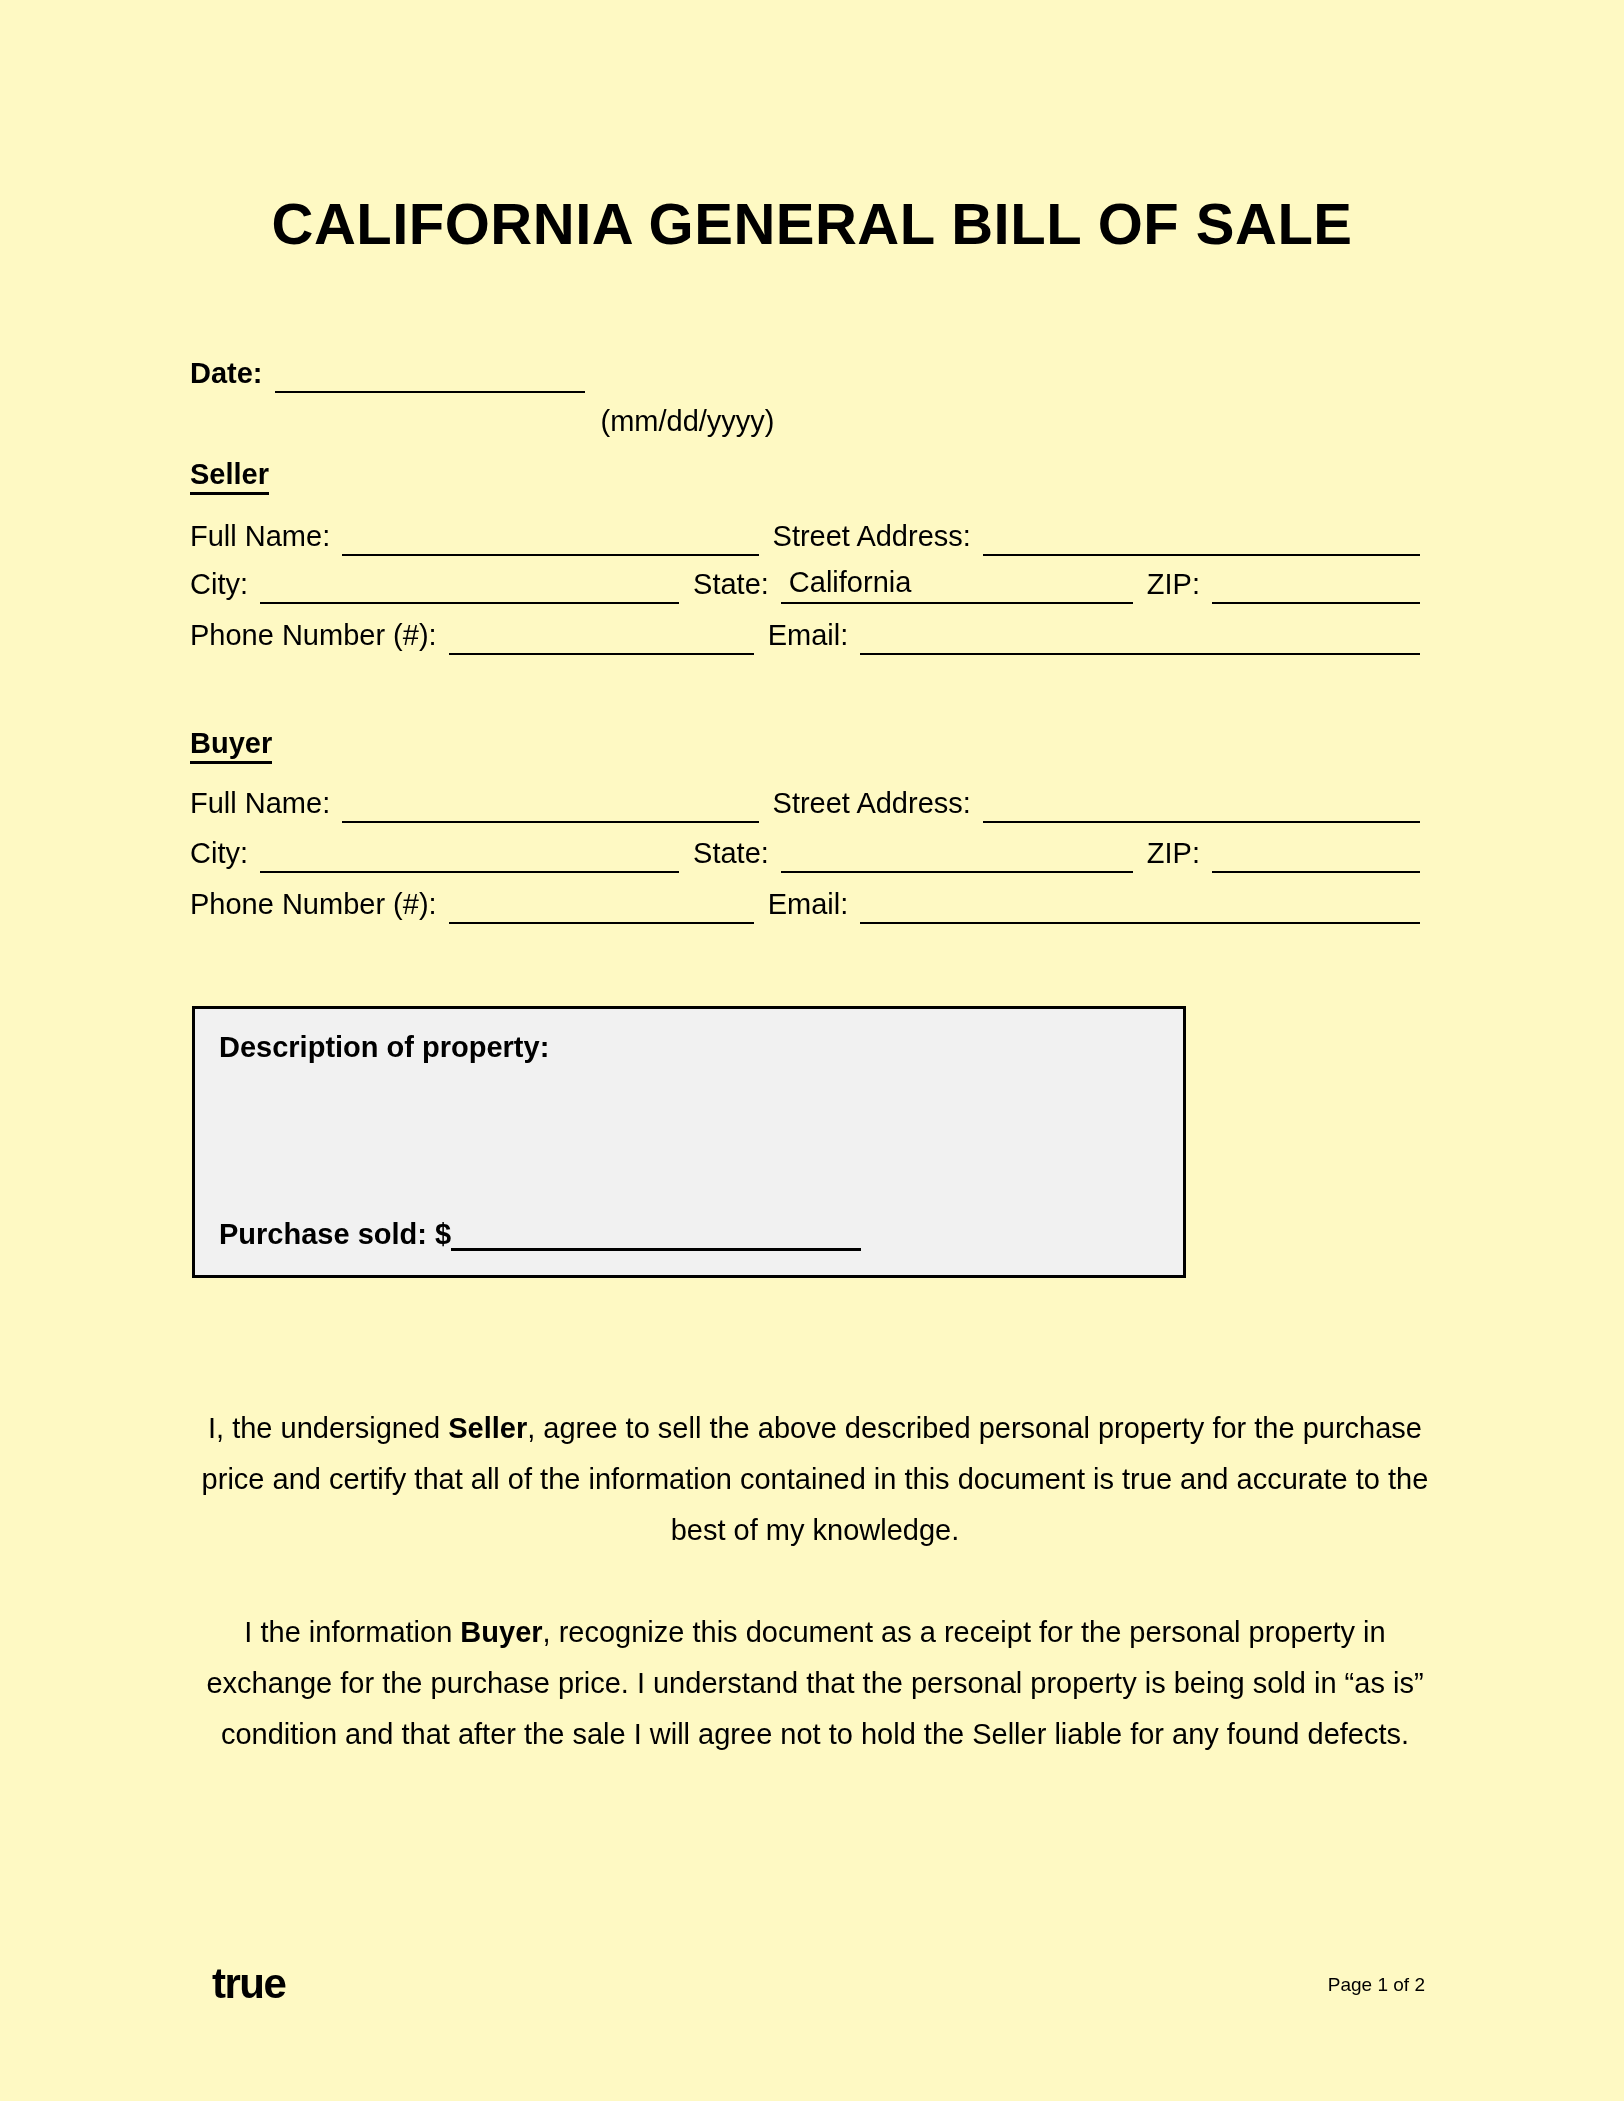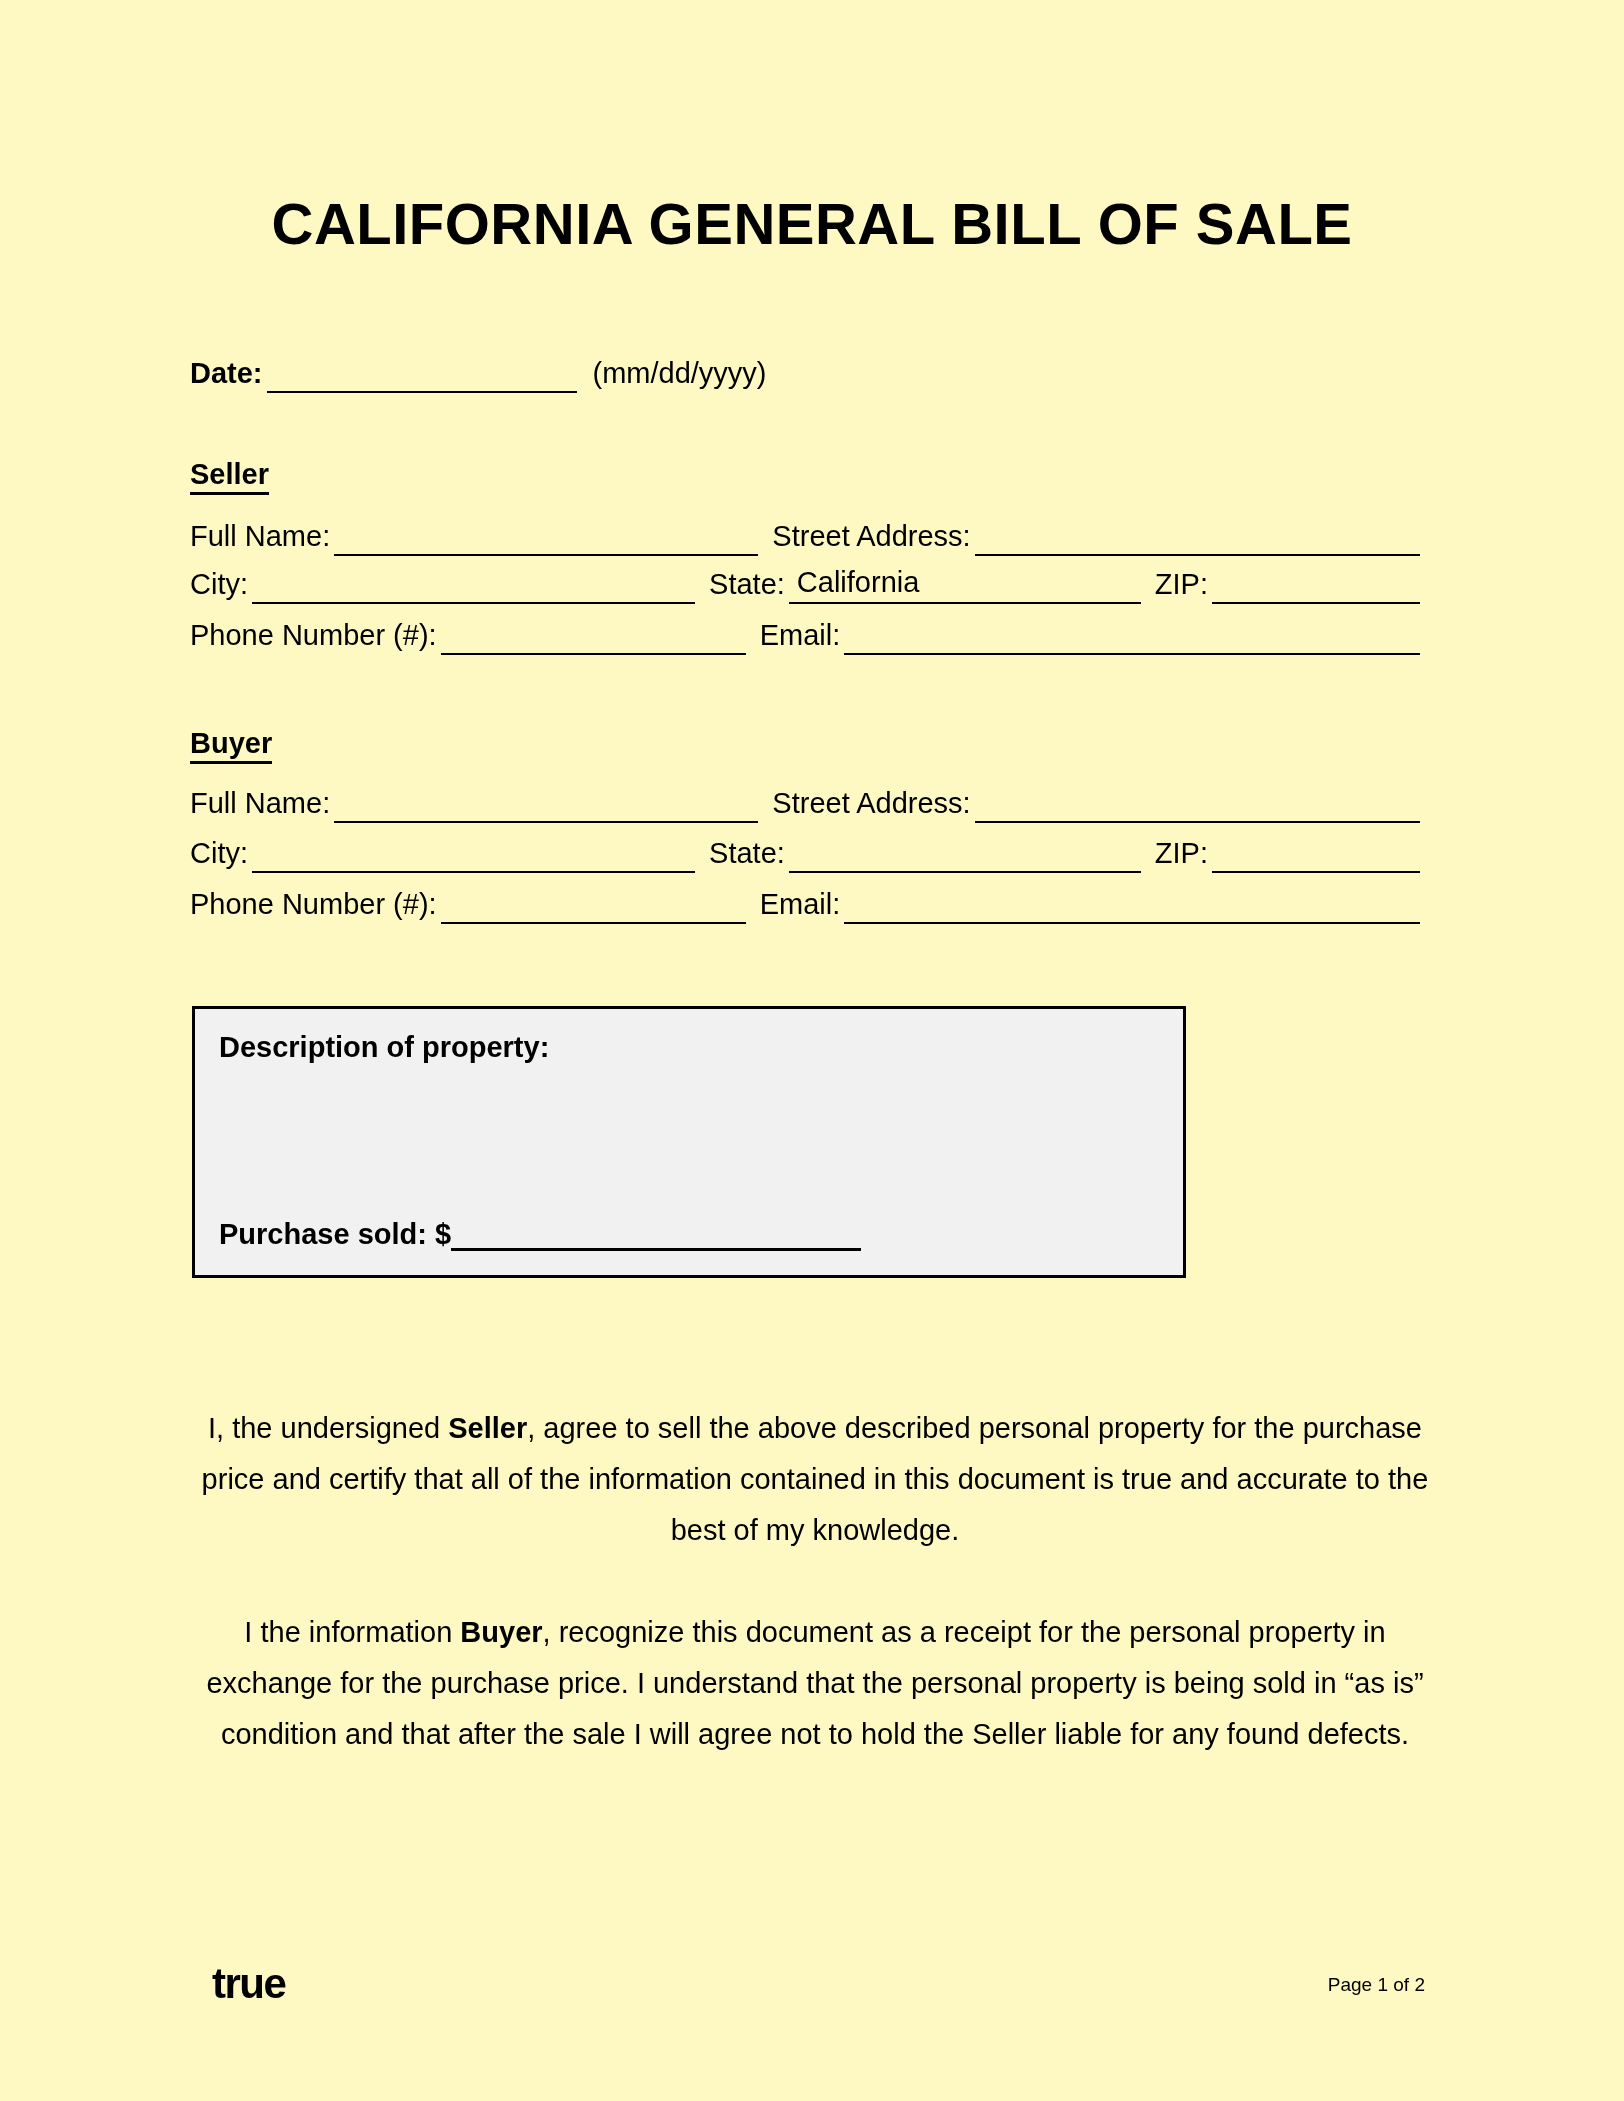--- a/index.html
+++ b/index.html
@@ -25,34 +25,34 @@
     font-size:29px;
     white-space:nowrap;
   }
   .lbl { white-space:nowrap; }
   .lbl.b { font-weight:bold; }
   .lbl.ml { margin-left:14px; }
   .fill-line {
     display:inline-block;
     border-bottom:2px solid #000;
     height:34px;
-    margin-left:4px;
+    margin-left:12px;
     position:relative;
   }
   .grow1 { flex:1 1 0; }
   .grow105 { flex:1.05 1 0; }
   .state-line { width:352px; }
   .zip-line { width:208px; }
   .phone-line { width:305px; }
   .date-line { width:310px; }
   .fill-value {
     position:absolute; left:8px; bottom:3px;
     font-size:29px; white-space:nowrap;
   }
-  .hint { margin-left:16px; }
+  .hint { margin-left:16px;margin-top:48px; }
   .sec-heading {
     position:absolute; left:190px;
     font-size:29px; font-weight:bold;
   }
   .sec-heading span { border-bottom:3px solid #000; padding-bottom:2px; }
   .desc-box {
     position:absolute; left:192px; top:1006px;
     width:994px; height:272px;
     box-sizing:border-box;
     background:#f1f1f1;

